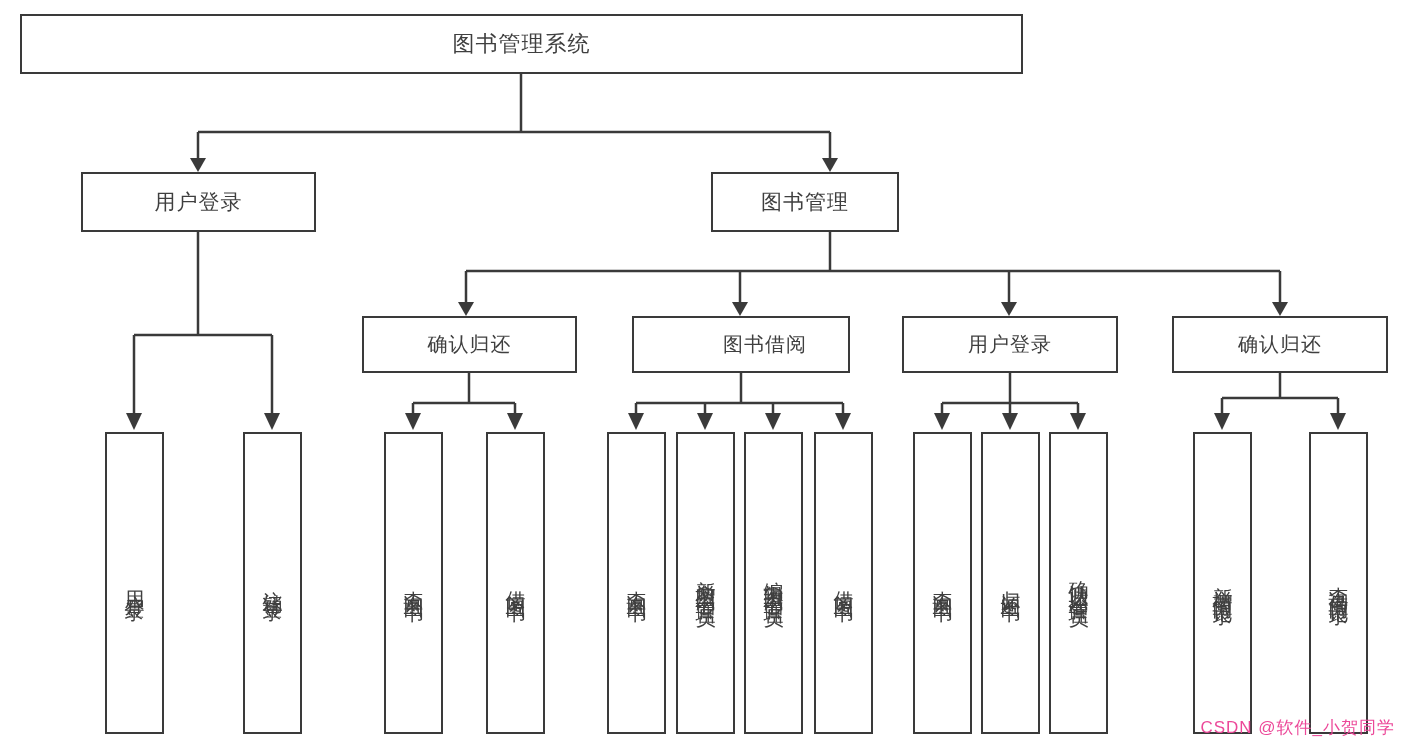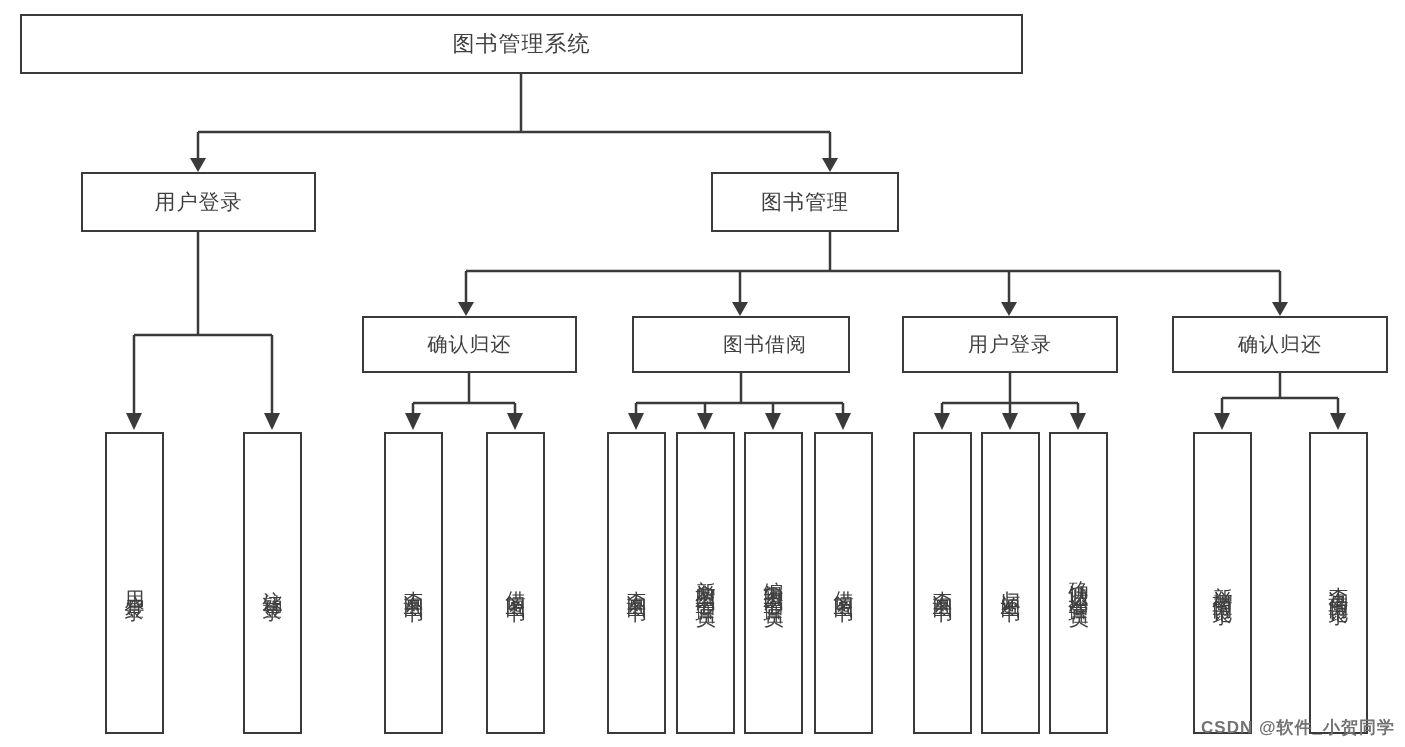--- a/index.html
+++ b/index.html
@@ -65,24 +65,23 @@
     fill: none;
   }
   .arrowhead {
     fill: #3a3a3a;
   }
   #watermark {
     position: absolute;
     right: 10px;
     bottom: 8px;
     font-size: 17px;
-    color: #737373;
+    color: #ec4899;
     letter-spacing: 1px;
     white-space: nowrap;
-    font-weight: bold;
   }
 </style>
 </head>
 <body>
 
 <div id="canvas">
 
   <svg id="wires" viewBox="0 0 1405 747">
 
     <path class="wire" d="M 521 74 L 521 132"></path>

